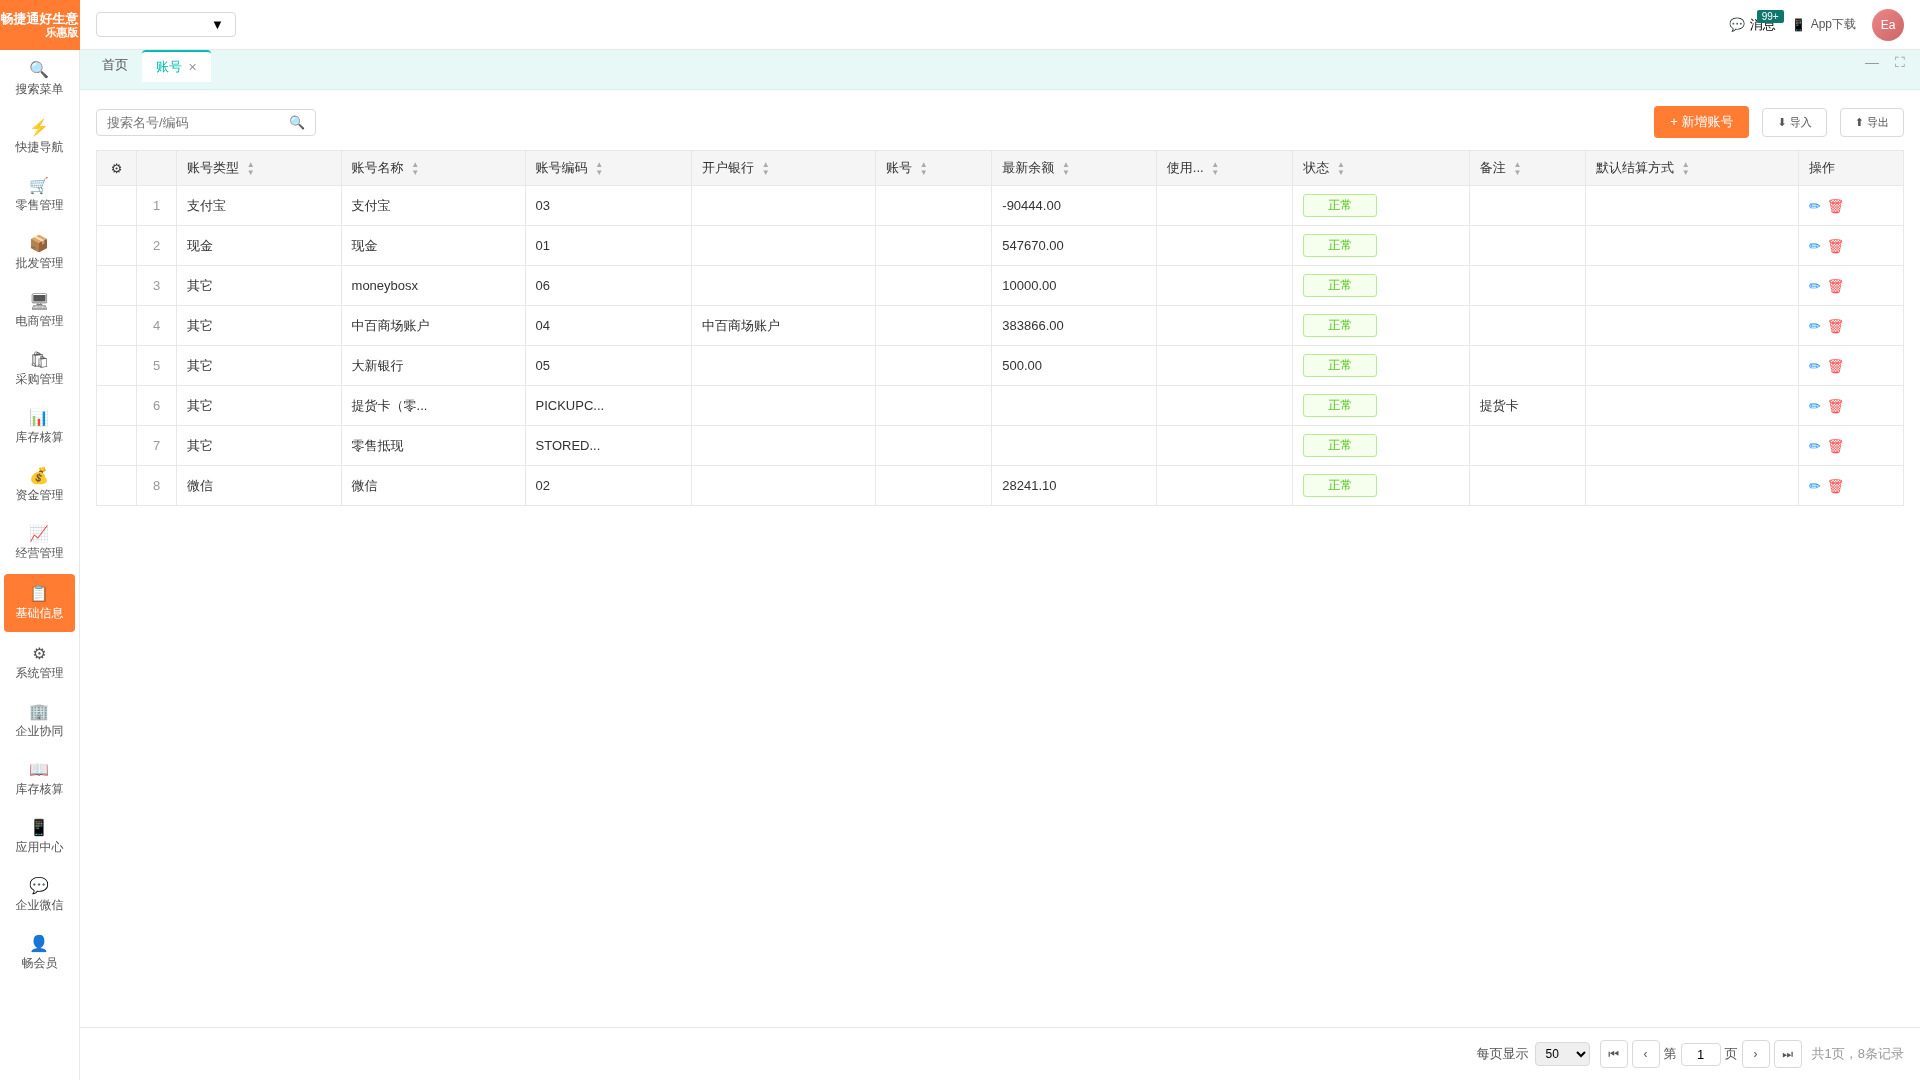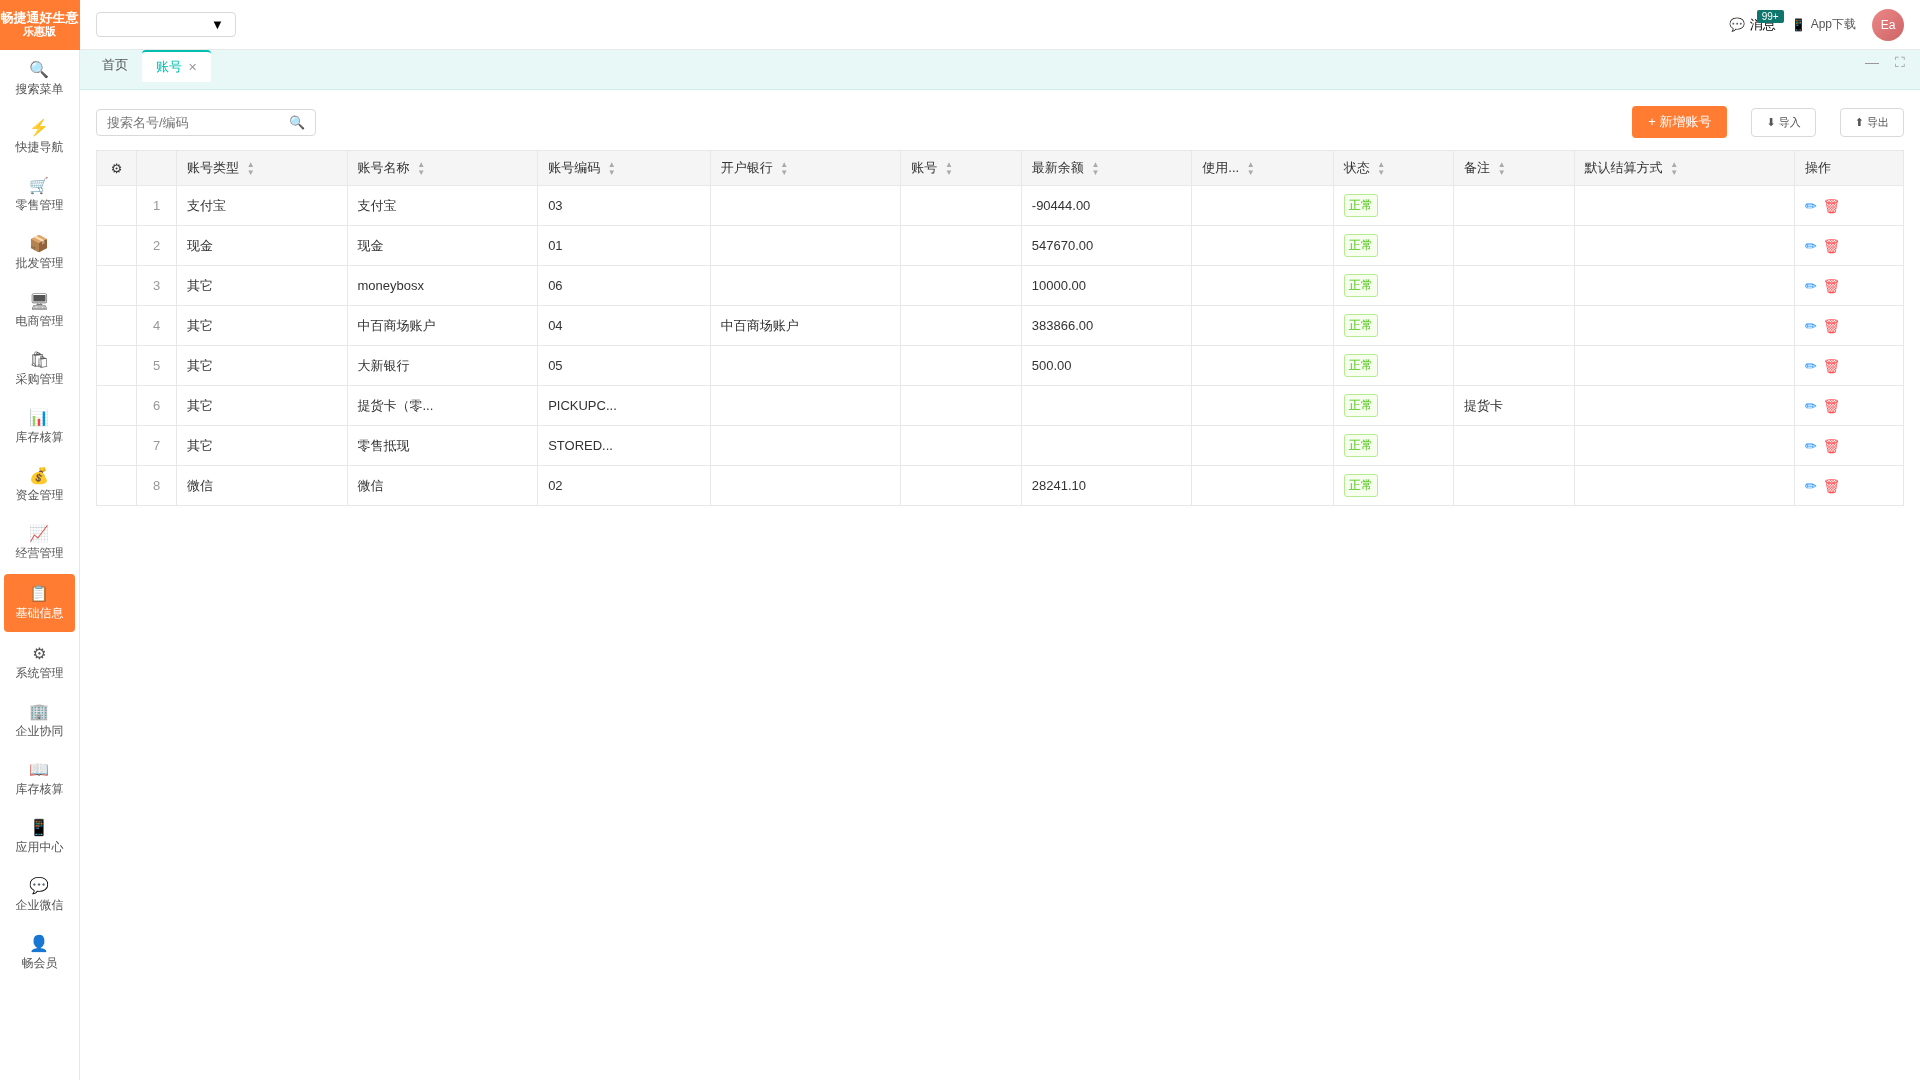--- a/index.html
+++ b/index.html
@@ -20,23 +20,22 @@
       height: 50px;
       background: #ff7c32;
       display: flex;
       align-items: center;
       justify-content: center;
       color: #fff;
       font-size: 11px;
       font-weight: bold;
     }
     .sidebar-logo-inner {
-      text-align: center;
+      text-align: right;
       line-height: 1.2;
-      font-family: Liberation Mono, monospace;
     }
     .sidebar-item {
       width: 100%;
       padding: 10px 4px;
       text-align: center;
       cursor: pointer;
       color: #555;
       font-size: 12px;
       border-bottom: none;
       transition: background 0.2s;
@@ -184,21 +183,21 @@
     .search-box input {
       border: none;
       outline: none;
       font-size: 13px;
       color: #999;
       width: 180px;
     }
     .toolbar-right {
       display: flex;
       align-items: center;
-      gap: 24px;
+      gap: 13px;
     }
     .btn-primary {
       background: #ff7c32;
       color: #fff;
       border: none;
       border-radius: 4px;
       padding: 7px 16px;
       cursor: pointer;
       font-size: 13px;
       display: flex;
@@ -256,21 +255,21 @@
     }
     .data-table .col-settings {
       width: 40px;
       text-align: center;
     }
     .status-badge {
       display: inline-block;
       background: #f0f0f0;
       color: #555;
       border-radius: 3px;
-      padding: 2px 4px;
+      padding: 2px 24px;
       font-size: 12px;
     }
     .status-normal {
       background: #f6ffed;
       color: #52c41a;
       border: 1px solid #b7eb8f;
     }
     .action-btns {
       display: flex;
       gap: 6px;
@@ -699,14 +698,34 @@
         <div class="action-btns">
           <span class="action-edit" title="编辑">✏</span>
           <span class="action-delete" title="删除">🗑</span>
         </div>
       </td>
     </tr>
         </tbody>
     </table>
   </div>
 
+  <div class="pagination-bar">
+    <div class="pagination-size">
+      <span>每页显示</span>
+      <select>
+        <option>50</option>
+        <option>100</option>
+        <option>200</option>
+      </select>
+    </div>
+    <div class="pagination-nav">
+      <div class="page-btn">⏮</div>
+      <div class="page-btn">‹</div>
+      <span>第</span>
+      <input class="page-input" type="text" value="1" style="">
+      <span>页</span>
+      <div class="page-btn">›</div>
+      <div class="page-btn">⏭</div>
+    </div>
+    <span class="page-total">共1页，8条记录</span>
+  </div>
 
 </div>
 
 </body></html>

